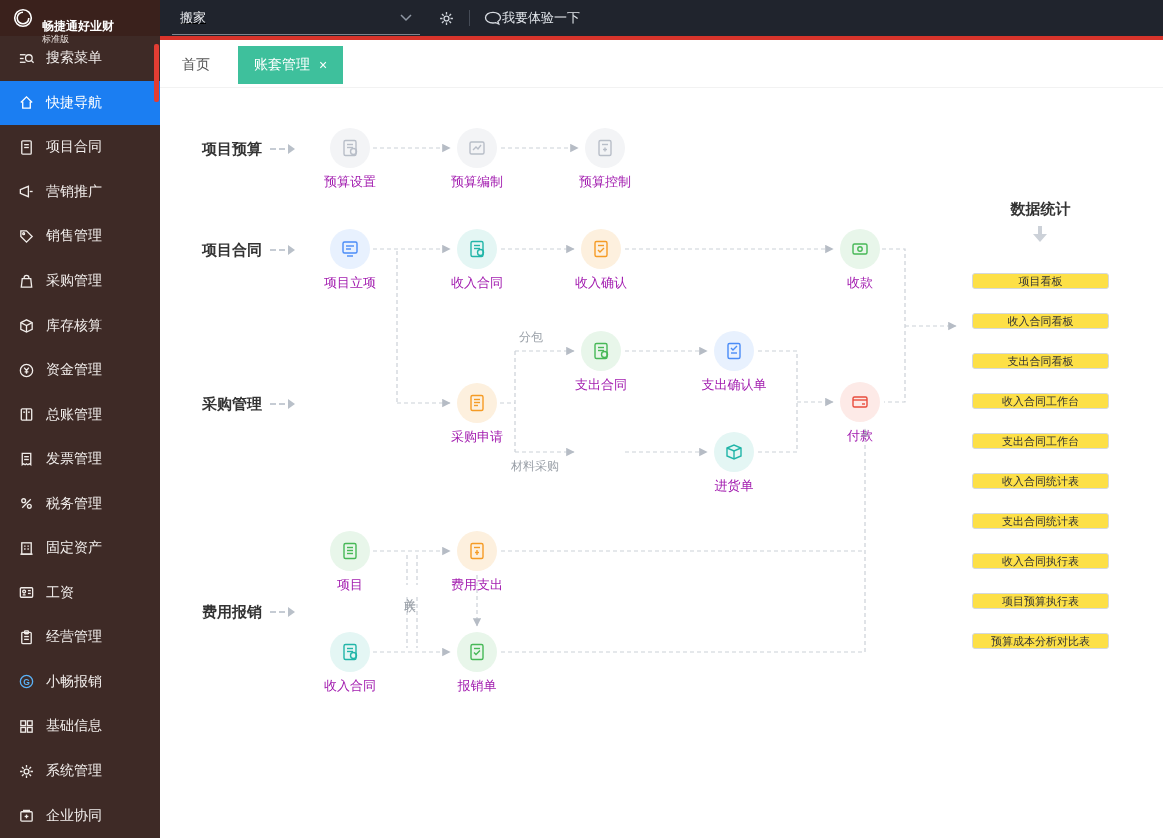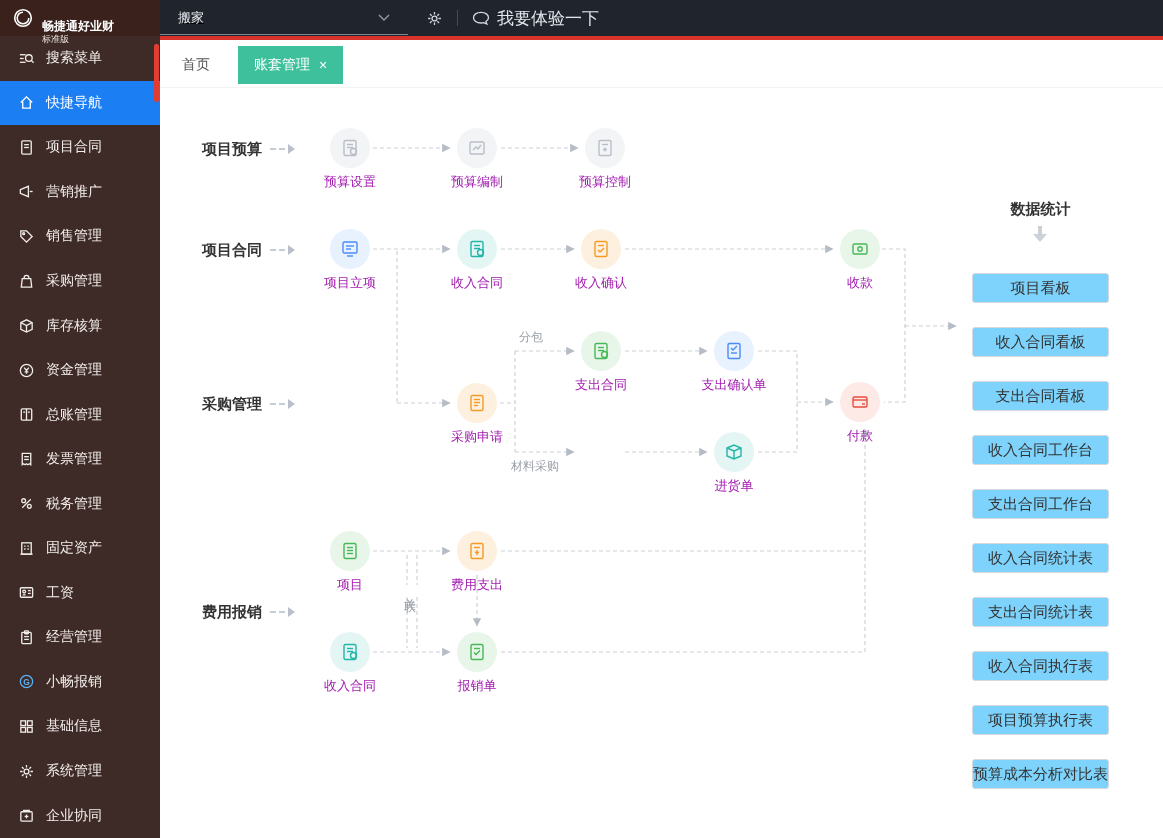--- a/index.html
+++ b/index.html
@@ -7,30 +7,30 @@
     font-family:"Liberation Sans","DejaVu Sans",sans-serif; background:#fff; }
 
   
   .topbar { position:absolute; left:0; top:0; width:1163px; height:36px;
     background:#20242d; display:flex; align-items:center; z-index:5; }
   .logo-block { width:160px; height:36px; background:#3a211c; display:flex;
     align-items:center; padding-left:12px; gap:8px; flex:none; }
   .logo-texts { display:flex; flex-direction:column; line-height:1.15;margin-top:28px; }
   .logo-line1 { color:#fff; font-size:12px; font-weight:bold; }
   .logo-line2 { color:#e8e0dd; font-size:9px; }
-  .search-field { margin-left:0; width:248px; height:34px;
+  .search-field { margin-left:12px; width:248px; height:34px;
     border-bottom:1px solid #80858f; display:flex; align-items:center;
-    justify-content:center; padding:0 8px;text-decoration:underline; }
+    justify-content:space-between; padding:0 8px;text-decoration:underline; }
   .search-input { background:transparent; border:none; outline:none;
     color:#eef0f3; font-size:13px; width:200px; font-family:inherit; }
   .tb-icon { display:flex; align-items:center; justify-content:center; }
   .gear-wrap { margin-left:18px; cursor:pointer; }
   .tb-divider { width:1px; height:16px; background:#454b56; margin:0 14px; }
-  .experience { display:flex; align-items:center; gap:7px; color:#e2e6eb;
-    font-size:17px; cursor:pointer; }
+  .experience { display:flex; align-items:center; color:#e2e6eb;
+    font-size:13px; cursor:pointer; }
 
   
   .sidebar { position:absolute; left:0; top:36px; width:160px; height:802px;
     background:#3e2a26; z-index:4; }
   .side-item { height:44.55px; display:flex; align-items:center;
     padding-left:18px; gap:11px; color:#f2eeec; font-size:14px; cursor:pointer; }
   .side-item.active { background:#1b7ef2; color:#fff; }
   .side-scroll { position:absolute; right:1px; top:8px; width:5px; height:58px;
     background:#e23d33; border-radius:2px; }
   .si { flex:none; }
@@ -64,22 +64,22 @@
   .edge-label { position:absolute; font-size:12px; color:#9aa0a8;
     background:#fff; padding:0 3px; white-space:nowrap; }
   .edge-label.vertical { writing-mode:vertical-rl; letter-spacing:3px;
     padding:3px 0; }
 
   .stats-title { position:absolute; left:812px; top:112px; width:137px;
     text-align:center; font-size:15px; font-weight:bold; color:#333; }
   .stats-arrow { position:absolute; left:873px; top:138px; }
   .stats-list { position:absolute; left:812px; top:185px; display:flex;
     flex-direction:column; gap:24px; }
-  .stat-btn { width:137px; height:30px; background:#7dd3fc;
-    border:1px solid #d4d8dc; border-radius:3px; font-size:15px; color:#333;
+  .stat-btn { width:137px; height:16px; background:#fde047;
+    border:1px solid #d4d8dc; border-radius:3px; font-size:11px; color:#333;
     display:flex; align-items:center; justify-content:center; cursor:pointer;
     white-space:nowrap; }
 </style>
 </head>
 <body>
 
 <div class="topbar">
   <div class="logo-block">
     <span class="tb-icon">
       <svg width="22" height="22" viewBox="0 0 22 22" fill="none" stroke="#fff" stroke-width="1.6">

